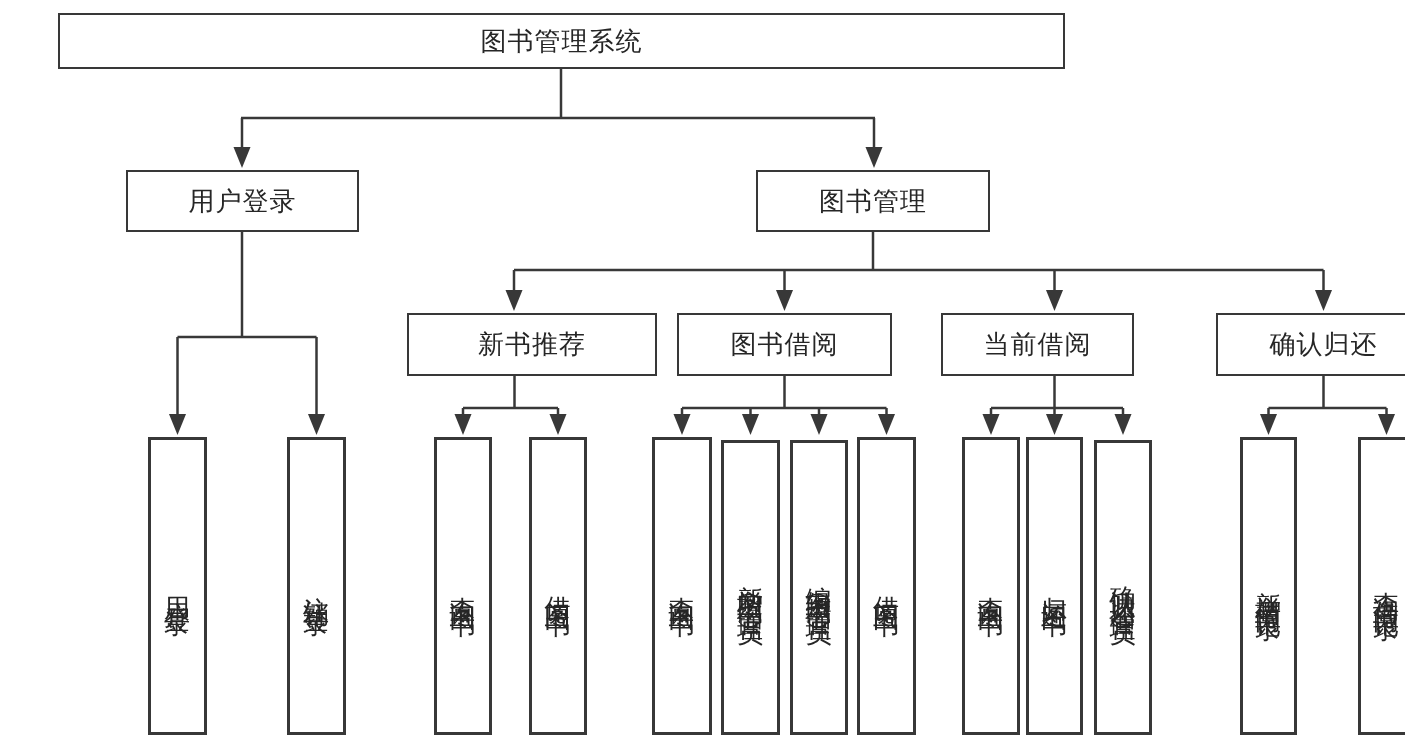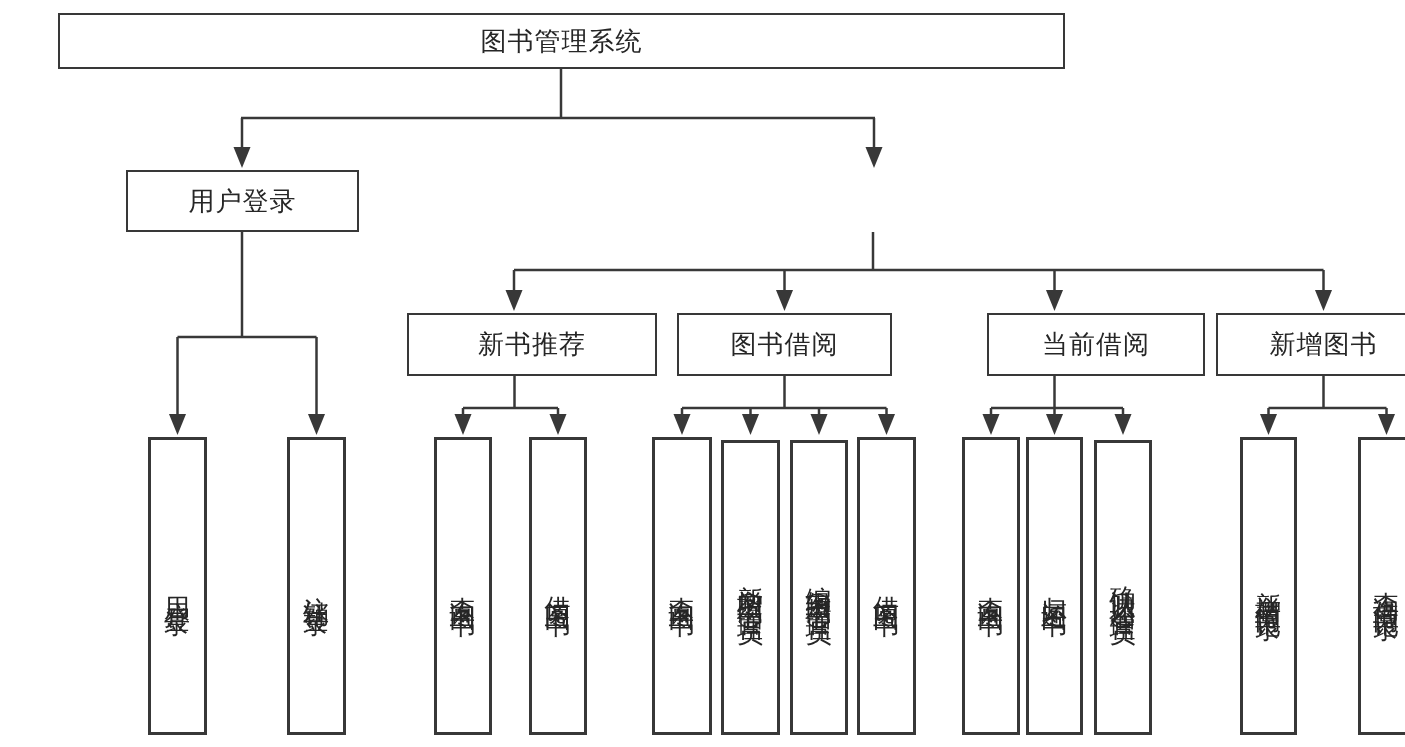--- a/index.html
+++ b/index.html
@@ -107,32 +107,35 @@
     </g>
   </svg>
 
   <div class="box hbox root" style="left:14px;top:13px;width:1007px;height:56px;">
     <span>图书管理系统</span>
   </div>
 
   <div class="box hbox" style="left:82px;top:170px;width:233px;height:62px;">
     <span>用户登录</span>
   </div>
+  <div class="box hbox" style="left:712px;top:170px;width:234px;height:62px;">
+    <span>图书管理</span>
+  </div>
 
   <div class="box hbox" style="left:363px;top:313px;width:250px;height:63px;">
     <span>新书推荐</span>
   </div>
   <div class="box hbox" style="left:633px;top:313px;width:215px;height:63px;justify-content:center;">
     <span>图书借阅</span>
   </div>
-  <div class="box hbox" style="left:943px;top:313px;width:218px;height:63px;">
+  <div class="box hbox" style="left:897px;top:313px;width:193px;height:63px;">
     <span>当前借阅</span>
   </div>
   <div class="box hbox" style="left:1172px;top:313px;width:215px;height:63px;">
-    <span>新增图书</span>
+    <span>确认归还</span>
   </div>
 
   <div class="box vbox" style="left:104px;top:437px;width:59px;height:298px;">
     <span>用户登录</span>
   </div>
   <div class="box vbox" style="left:243px;top:437px;width:59px;height:298px;">
     <span>注销登录</span>
   </div>
 
   <div class="box vbox" style="left:390px;top:437px;width:58px;height:298px;">

